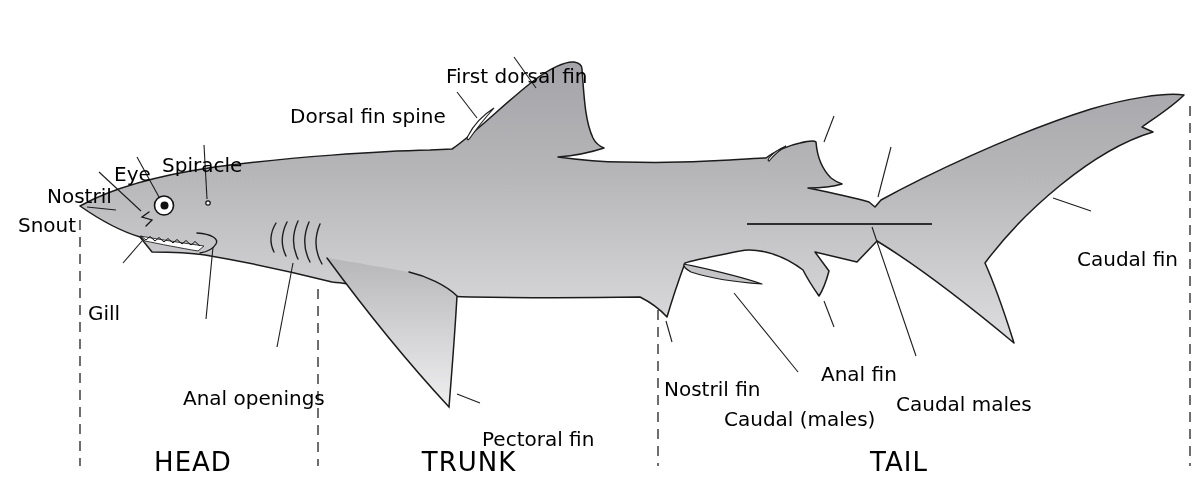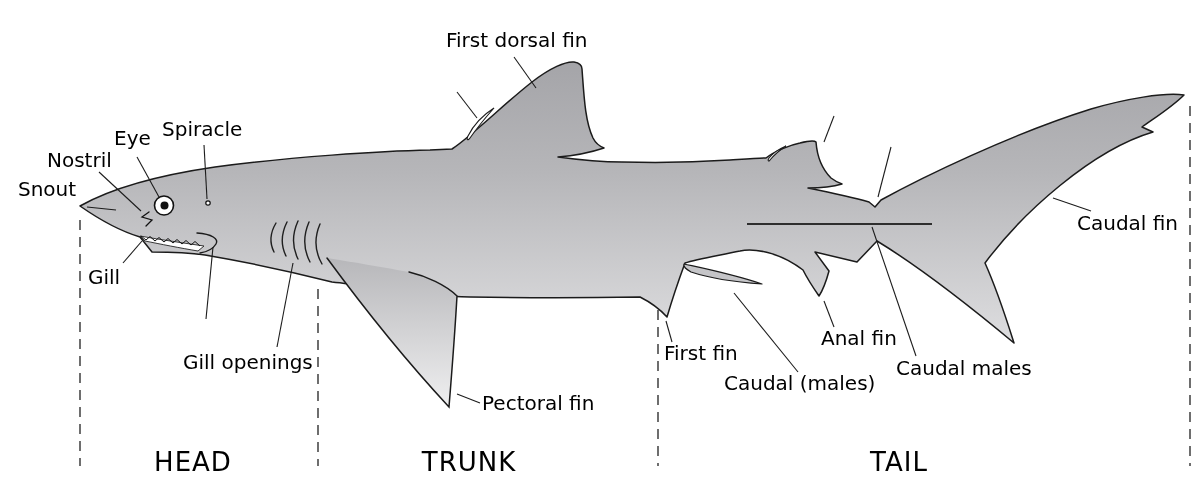--- a/index.html
+++ b/index.html
@@ -4,20 +4,21 @@
 <style>
   html,body{margin:0;padding:0;background:#fff;}
   .stage{
     position:relative;width:1200px;height:504px;background:#fff;overflow:hidden;
     font-family:"DejaVu Sans","Liberation Sans",sans-serif;
   }
   .stage svg{position:absolute;left:0;top:0;}
   .lbl{
     position:absolute;font-size:20px;line-height:1.05;color:#000;white-space:nowrap;
     font-family:"DejaVu Sans","Liberation Sans",sans-serif;
+    margin-top:36px;
   }
   .sec{
     position:absolute;font-size:26px;color:#000;white-space:nowrap;letter-spacing:1px;
     transform:translateX(-50%);
     font-family:"DejaVu Sans","Liberation Sans",sans-serif;
   }
 </style>
 </head>
 <body>
 
@@ -135,25 +136,26 @@
       <line x1="824" y1="301" x2="834" y2="327"></line>
       <line x1="872" y1="227" x2="916" y2="356"></line>
     </g>
   </svg>
 
   <div class="lbl" style="left:18px;top:179px">Snout</div>
   <div class="lbl" style="left:47px;top:150px">Nostril</div>
   <div class="lbl" style="left:114px;top:128px">Eye</div>
   <div class="lbl" style="left:162px;top:119px">Spiracle</div>
   <div class="lbl" style="left:88px;top:267px">Gill</div>
-  <div class="lbl" style="left:183px;top:352px">Gill openings</div>
+  <div class="lbl" style="left:183px;top:352px">Anal openings</div>
+  <div class="lbl" style="left:290px;top:70px">Dorsal fin spine</div>
   <div class="lbl" style="left:446px;top:30px">First dorsal fin</div>
   <div class="lbl" style="left:1077px;top:213px">Caudal fin</div>
   <div class="lbl" style="left:482px;top:393px">Pectoral fin</div>
-  <div class="lbl" style="left:664px;top:343px">First fin</div>
+  <div class="lbl" style="left:664px;top:343px">Nostril fin</div>
   <div class="lbl" style="left:724px;top:373px">Caudal (males)</div>
   <div class="lbl" style="left:821px;top:328px">Anal fin</div>
   <div class="lbl" style="left:896px;top:358px">Caudal males</div>
 
   <div class="sec" style="left:193px;top:447px">HEAD</div>
   <div class="sec" style="left:469px;top:447px">TRUNK</div>
   <div class="sec" style="left:899px;top:447px">TAIL</div>
 
 </div>
 

